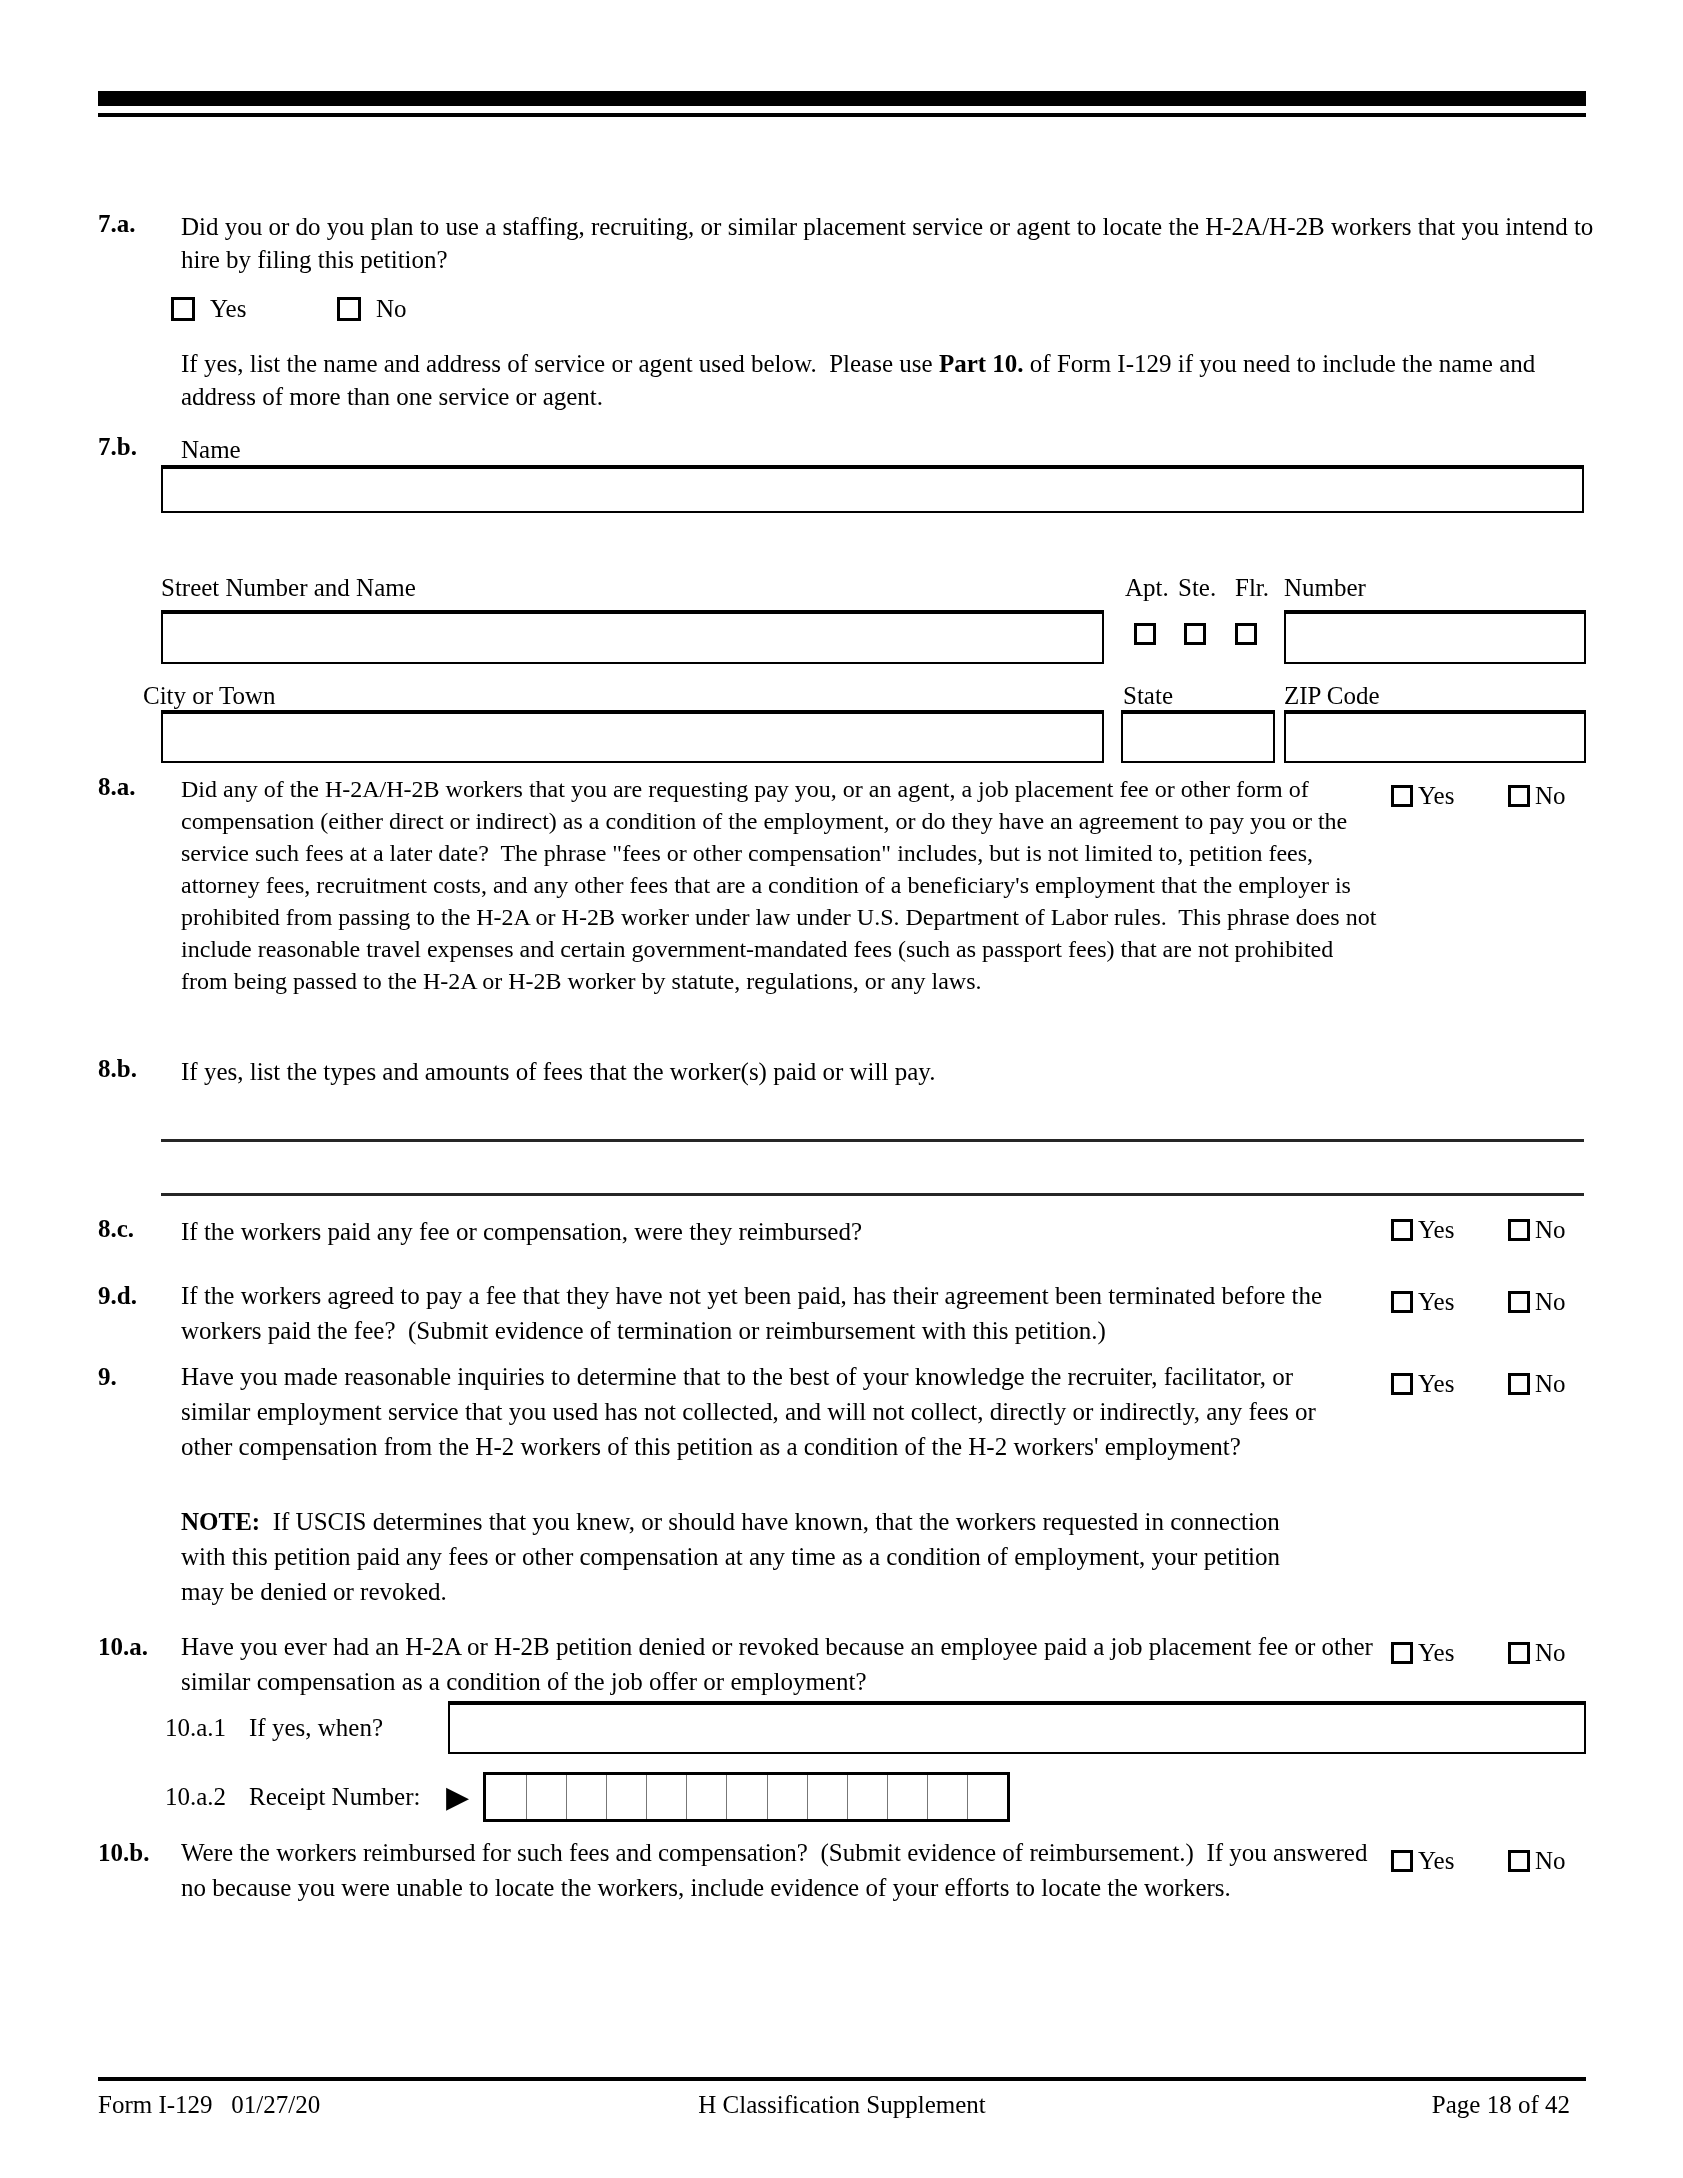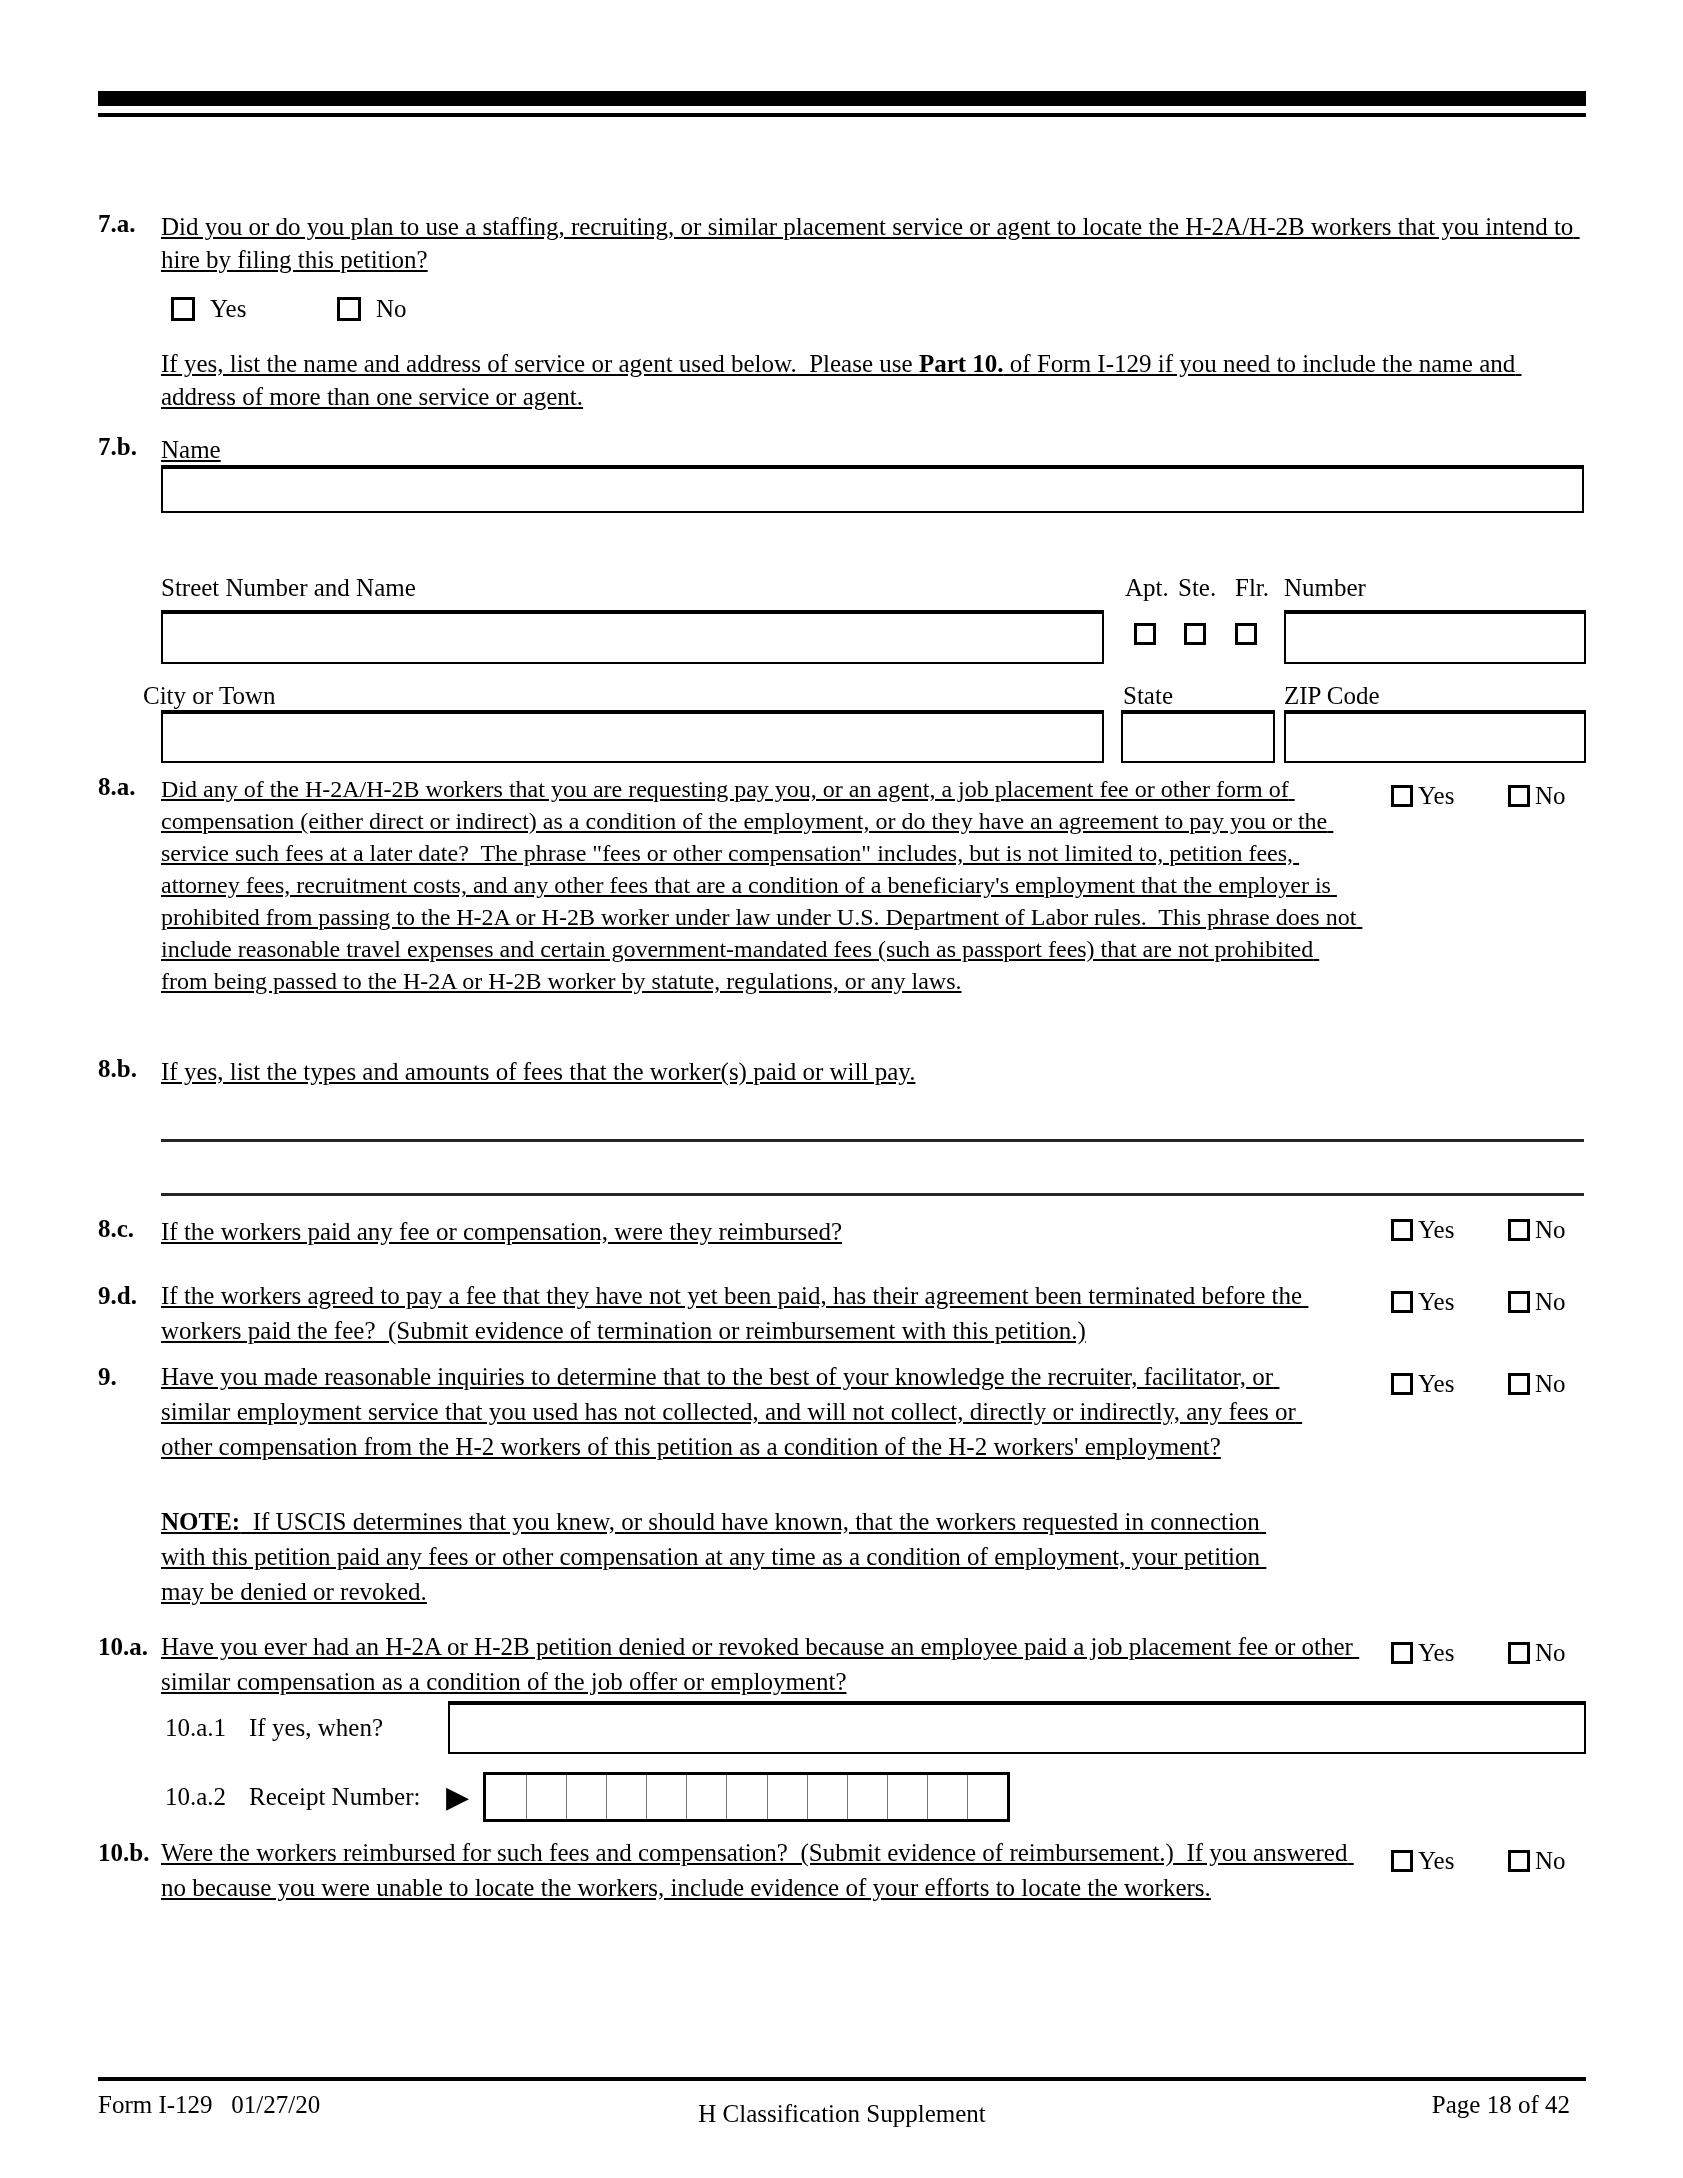--- a/index.html
+++ b/index.html
@@ -25,21 +25,21 @@
     border: 3px solid #000;
     line-height: 42px;
     padding-left: 12px;
     font-size: 29px;
     white-space: pre-wrap;
   }
   .section-header .bold { font-weight: bold; }
 
   .qrow { }
   .qnum { position: absolute; left: 0; top: 0; font-weight: bold; white-space: pre-wrap; }
-  .qtext { margin-left: 63px; line-height: 33px; white-space: pre-wrap; text-decoration: underline; }
+  .qtext { margin-left: 83px; line-height: 33px; white-space: pre-wrap; }
   .lh35 .qtext, .lh35 { line-height: 35px; }
   .dense { font-size: 24px; line-height: 32px !important; }
 
   .cb {
     display: inline-block;
     width: 22px; height: 22px;
     border: 3px solid #000;
     background: #fff;
     flex: 0 0 auto;
   }
@@ -75,21 +75,21 @@
     grid-template-columns: repeat(13, 1fr);
   }
   .comb .cell { border-left: 1px solid #777; }
   .comb .cell:first-child { border-left: none; }
 
   .note-label { font-weight: bold; }
 
   .footer-line { top: 2077px; height: 4px; background: #000; }
   .footer { top: 2091px; height: 34px; font-size: 25px; }
   .footer .f-left { position: absolute; left: 0; white-space: pre-wrap; }
-  .footer .f-center { position: absolute; left: 0; width: 100%; text-align: center; white-space: pre-wrap; margin-top: 9px; }
+  .footer .f-center { position: absolute; left: 0; width: 100%; text-align: center; white-space: pre-wrap; }
   .footer .f-right { position: absolute; right: 16px; white-space: pre-wrap; }
 </style>
 </head>
 <body>
 
 <div class="page">
 
   <div class="abs bar-thick"></div>
   <div class="abs bar-thin"></div>
 

